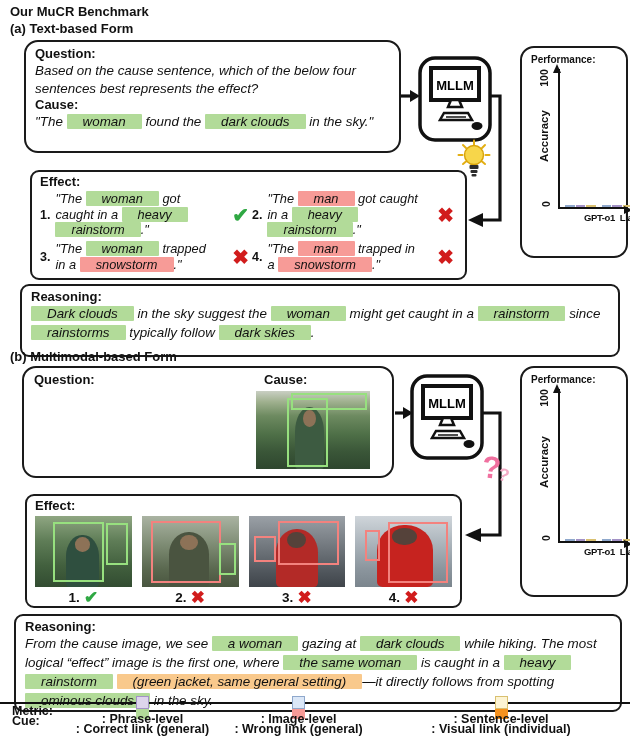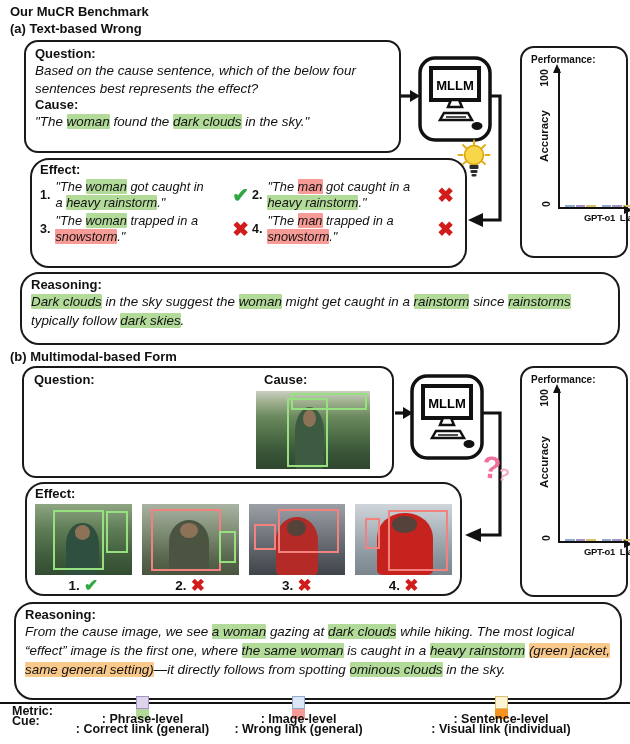--- a/index.html
+++ b/index.html
@@ -6,29 +6,29 @@
   body{width:630px;height:744px;position:relative;background:#fff;
        font-family:"Liberation Sans",sans-serif;color:#111;overflow:hidden;}
   .abs{position:absolute;}
 
   .fig-title{left:10px;top:4px;font-size:13px;font-weight:bold;}
   .sec-head{font-size:13px;font-weight:bold;}
   #head-a{left:10px;top:21px;}
   #head-b{left:10px;top:349px;}
 
   .rbox2{border:2.2px solid #1a1a1a;background:#fff;box-sizing:border-box;}
-  .r14{border-radius:14px;} .r10{border-radius:19px;}
+  .r14{border-radius:14px;} .r10{border-radius:9px;margin-top:12px;}
 
   
   #qbox-a{left:24px;top:40px;width:377px;height:113px;padding:4px 9px;}
   .lbl{font-size:13px;font-weight:bold;line-height:1.25;}
   .body-it{font-size:13.4px;font-style:italic;line-height:1.3;}
 
   
-  .hl{padding:0 0;border-radius:1px;box-decoration-break:clone;-webkit-box-decoration-break:clone;}
+  .hl{padding:0 16px;border-radius:1px;box-decoration-break:clone;-webkit-box-decoration-break:clone;}
   .hl-green{background:var(--cue-green);}
   .hl-red{background:var(--cue-pink);}
   .hl-orange{background:var(--cue-orange-light);}
 
   
   .mllm{width:74px;height:86px;}
   #mllm-a{left:418px;top:56px;}
   #mllm-b{left:410px;top:374px;}
 
   
@@ -103,21 +103,21 @@
   .float-icon{z-index:6;}
   #bulb{left:455px;top:139px;width:38px;height:44px;}
   #qmarks{left:482px;top:450px;width:46px;height:52px;}
   .q1{font-size:31px;font-weight:bold;color:var(--question-pink);display:inline-block;transform:rotate(6deg);}
   .q2{font-size:18px;font-weight:bold;color:#f4abc6;display:inline-block;transform:rotate(16deg);position:relative;top:3px;left:-3px;}
 </style>
 </head>
 <body>
 
 <div class="abs fig-title">Our MuCR Benchmark</div>
-<div id="head-a" class="abs sec-head">(a) Text-based Wrong</div>
+<div id="head-a" class="abs sec-head">(a) Text-based Form</div>
 
 <div id="qbox-a" class="abs rbox2 r14">
   <div class="lbl">Question:</div>
   <div class="body-it">Based on the cause sentence, which of the below four sentences best represents the effect?</div>
   <div class="lbl">Cause:</div>
   <div class="body-it"><span>"The </span><span class="hl hl-green">woman</span><span> found the </span><span class="hl hl-green">dark clouds</span><span> in the sky."</span></div>
 </div>
 
 <div id="mllm-a" class="abs mllm">
   <svg width="74" height="86" viewBox="0 0 74 86">

